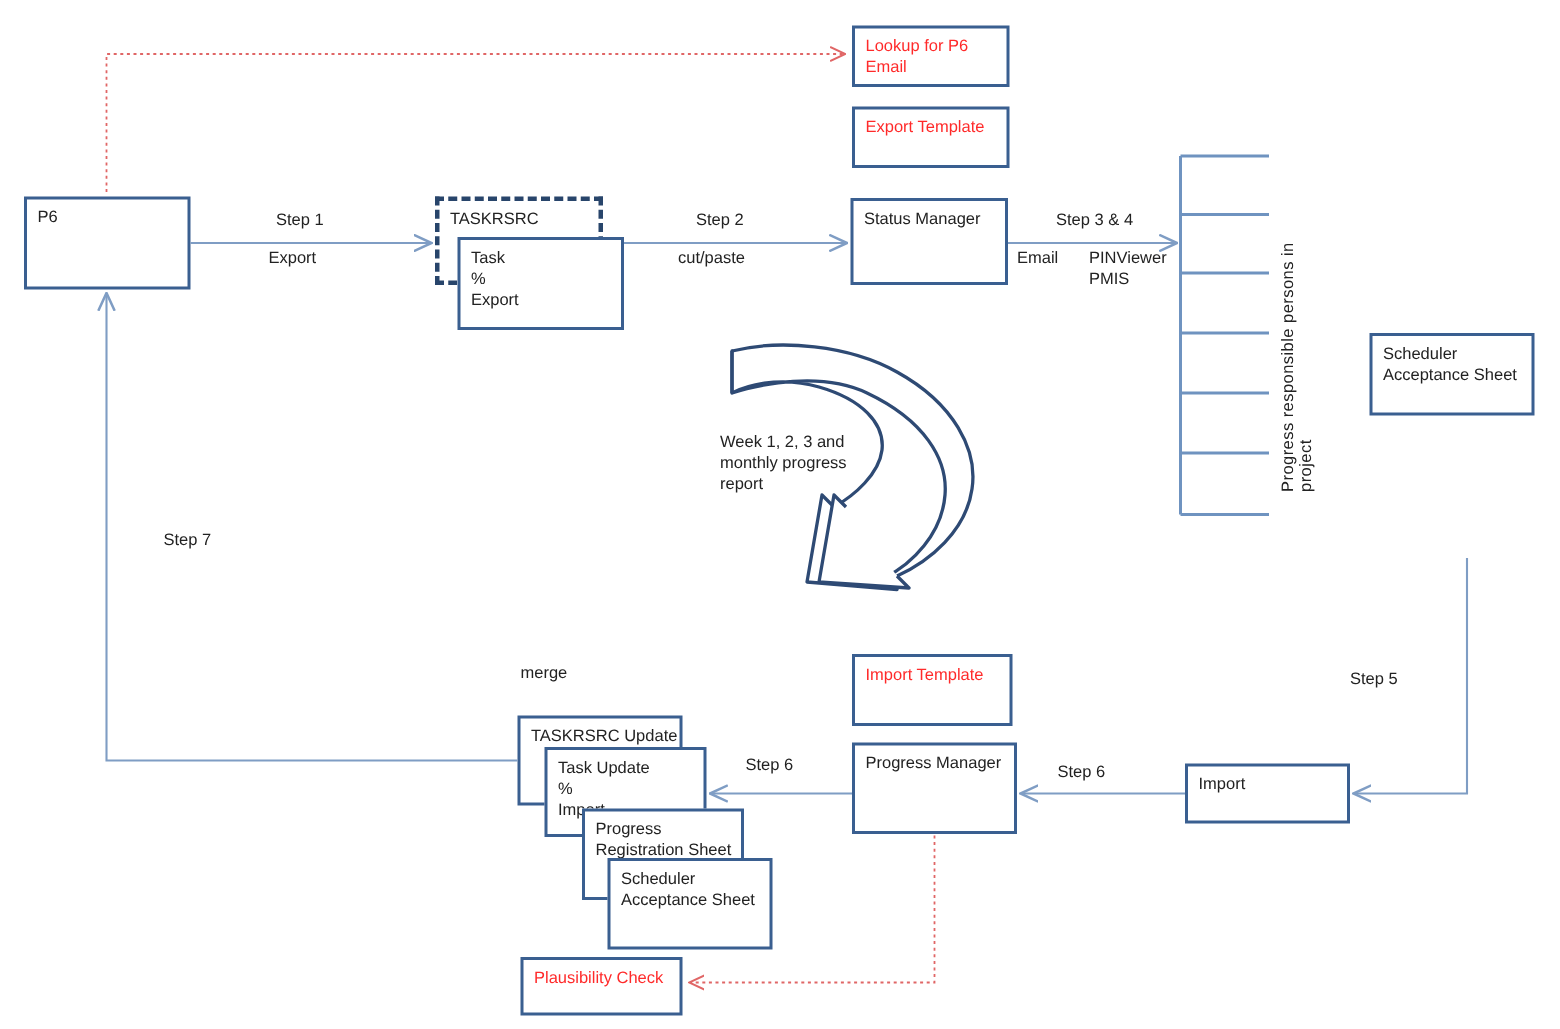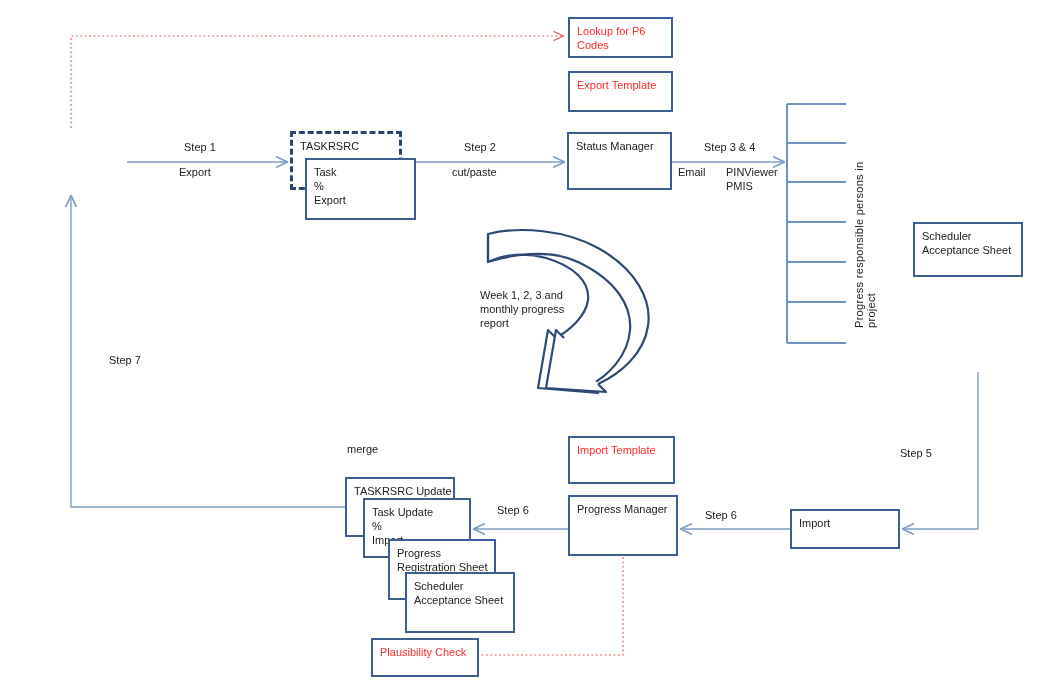--- a/index.html
+++ b/index.html
@@ -63,34 +63,37 @@
                C590,282 574,266 546,258
                C518,250 496,258 488,262 Z" fill="#ffffff" stroke="#2e4a74" stroke-width="2.2" stroke-linejoin="round"></path>
       <path d="M488,234 C520,226 566,230 598,248
                C636,269 652,300 648,326
                C644,354 620,374 598,384" fill="none" stroke="#2e4a74" stroke-width="2.2"></path>
       <path d="M488,234 L488,262" fill="none" stroke="#2e4a74" stroke-width="2.2"></path>
       <path d="M598,384 L606,392 L546,388 L556,330 L564,338" fill="#ffffff" stroke="#2e4a74" stroke-width="2.2" stroke-linejoin="round"></path>
     </g>
   </svg>
 
+  <div class="node" style="left:16px;top:131px;width:111px;height:62px;">
+    <div class="txt">P6</div>
+  </div>
 
   <div class="node dashed" style="left:290px;top:131px;width:112px;height:59px;">
     <div class="txt">TASKRSRC</div>
   </div>
 
   <div class="node" style="left:305px;top:158px;width:111px;height:62px;">
     <div class="txt">Task
 %
 Export</div>
   </div>
 
   <div class="node red" style="left:568px;top:17px;width:105px;height:41px;">
     <div class="txt">Lookup for P6
-Codes</div>
+Email</div>
   </div>
 
   <div class="node" style="left:567px;top:132px;width:105px;height:58px;">
     <div class="txt">Status Manager</div>
   </div>
 
   <div class="node red" style="left:568px;top:71px;width:105px;height:41px;">
     <div class="txt">Export Template</div>
   </div>
 
@@ -124,21 +127,21 @@
   <div class="node" style="left:388px;top:539px;width:108px;height:61px;">
     <div class="txt">Progress
 Registration Sheet</div>
   </div>
 
   <div class="node" style="left:405px;top:572px;width:110px;height:61px;">
     <div class="txt">Scheduler
 Acceptance  Sheet</div>
   </div>
 
-  <div class="node red" style="left:347px;top:638px;width:108px;height:39px;margin-left:24px;">
+  <div class="node red" style="left:347px;top:638px;width:108px;height:39px;">
     <div class="txt">Plausibility Check</div>
   </div>
 
   <div class="lbl" style="left:184px;top:140px;">Step 1</div>
   <div class="lbl" style="left:179px;top:165px;">Export</div>
   <div class="lbl" style="left:464px;top:140px;">Step 2</div>
   <div class="lbl" style="left:452px;top:165px;">cut/paste</div>
   <div class="lbl" style="left:704px;top:140px;">Step 3 &amp; 4</div>
   <div class="lbl" style="left:678px;top:165px;">Email</div>
   <div class="lbl" style="left:726px;top:165px;">PINViewer

